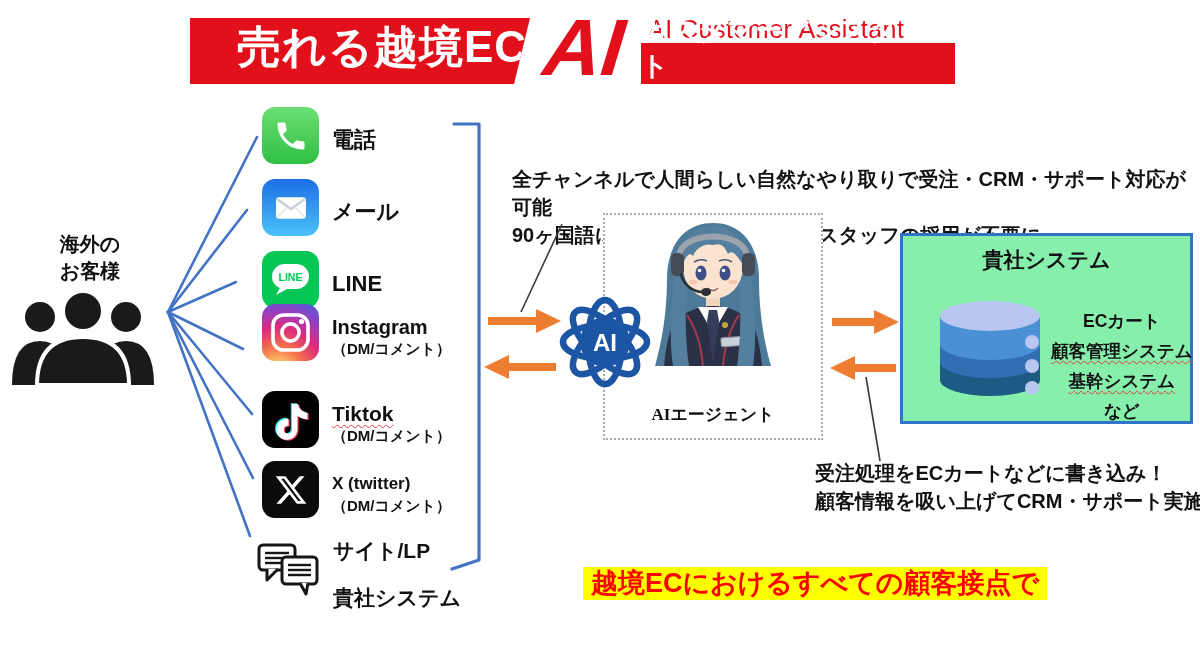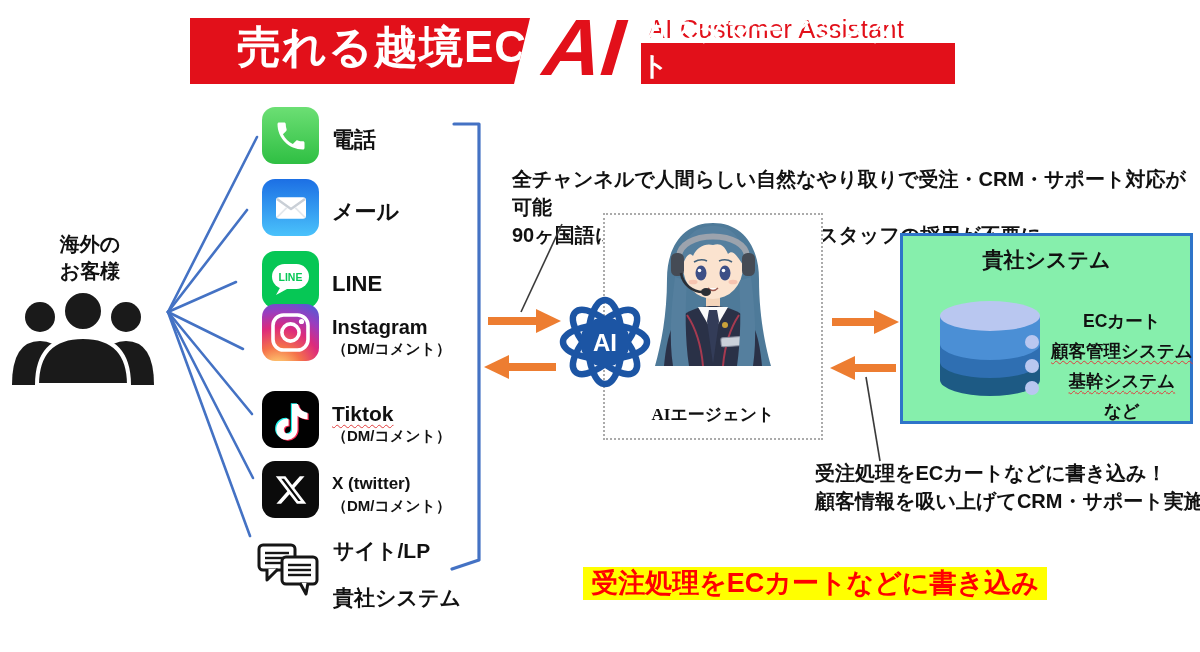--- a/index.html
+++ b/index.html
@@ -327,16 +327,16 @@
       <div>など</div>
     </div>
   </div>
 
   <div class="rnote">
     <div>受注処理をECカートなどに書き込み！</div>
     <div>顧客情報を吸い上げてCRM・サポート実施！</div>
   </div>
 
   <div class="bottom-banner">
-    <div class="bl"><span>受注処理をECカートなどに書き込み</span></div>
+    <div class="bl"><span>越境ECにおけるすべての顧客接点で</span></div>
   </div>
 
 </div>
 
 </body></html>

